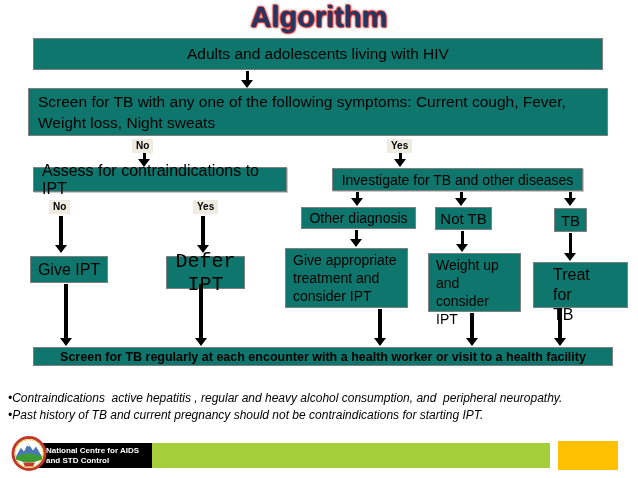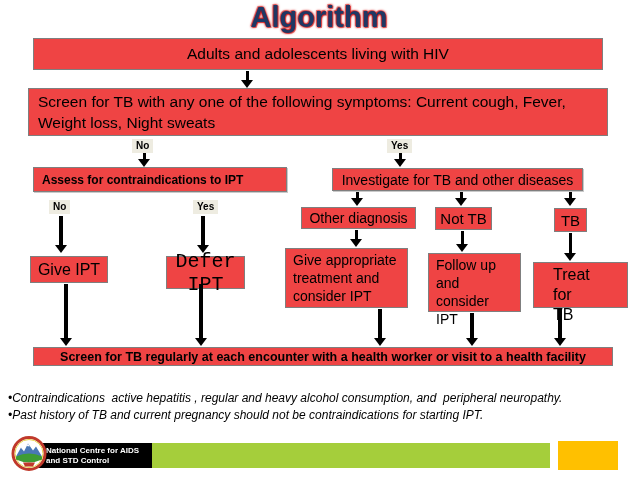--- a/index.html
+++ b/index.html
@@ -9,21 +9,21 @@
     overflow:hidden;
     border-radius:32px;
   }
   .title{
     position:absolute;top:1px;left:0;width:100%;text-align:center;
     font-size:29px;font-weight:bold;color:#1F3864;letter-spacing:0px;
     text-shadow:0 0 2px #CC0000,0 0 3px #CC0000,1px 1px 0 rgba(204,0,0,.45),-1px -1px 0 rgba(204,0,0,.35);
     margin:0;
   }
   .box{
-    position:absolute;background:#ef4444;border:1px solid #7F7F7F;
+    position:absolute;background:#0f766e;border:1px solid #7F7F7F;
     box-sizing:border-box;display:flex;align-items:center;
   }
   .box.center{justify-content:center;text-align:center;}
   .box.shadowed{box-shadow:1px 1px 0 #c9c9c9;}
   .pre{white-space:pre-line;}
   .lbl{
     position:absolute;background:#EEECE1;color:#000;font-weight:bold;
     font-size:10px;line-height:12px;padding:1px 4px;text-align:center;
   }
   .arrow{position:absolute;width:12px;}
@@ -66,21 +66,21 @@
 
   <div class="arrow" style="left:138px;top:153px;height:14px;">
       <i class="shaft"></i>
       <i class="head"></i>
     </div>
   <div class="arrow" style="left:394px;top:153px;height:14px;">
       <i class="shaft"></i>
       <i class="head"></i>
     </div>
 
-  <div class="box shadowed" style="left:33px;top:167px;width:254px;height:25px;font-size:12px;padding-left:8px;font-weight:bold;">Assess for contraindications to IPT</div>
+  <div class="box shadowed" style="left:33px;top:167px;width:254px;height:25px;font-size:16px;padding-left:8px;">Assess for contraindications to IPT</div>
   <div class="box center shadowed" style="left:332px;top:168px;width:251px;height:23px;font-size:14px;">Investigate for TB and other diseases</div>
 
   <div class="lbl" style="left:49px;top:200px;">No</div>
   <div class="lbl" style="left:193px;top:200px;">Yes</div>
 
   <div class="arrow thick" style="left:55px;top:216px;height:37px;">
       <i class="shaft"></i>
       <i class="head"></i>
     </div>
   <div class="arrow thick" style="left:197px;top:216px;height:37px;">
@@ -116,21 +116,21 @@
   <div class="arrow" style="left:564px;top:233px;height:28px;">
       <i class="shaft"></i>
       <i class="head"></i>
     </div>
 
   <div class="box center" style="left:30px;top:256px;width:78px;height:27px;font-size:16px;">Give IPT</div>
   <div class="box center" style="left:166px;top:256px;width:79px;height:33px;font-size:20px;font-family:Liberation Mono, monospace;">Defer IPT</div>
   <div class="box pre" style="left:285px;top:248px;width:123px;height:60px;font-size:14px;line-height:18px;padding:2px 7px;align-items:flex-start;">Give appropriate
 treatment and
 consider IPT</div>
-  <div class="box pre" style="left:428px;top:253px;width:93px;height:59px;font-size:14px;line-height:18px;padding:2px 7px;align-items:flex-start;">Follow up
+  <div class="box pre" style="left:428px;top:253px;width:93px;height:59px;font-size:14px;line-height:18px;padding:2px 7px;align-items:flex-start;">Weight up
 and
 consider IPT</div>
   <div class="box pre" style="left:533px;top:262px;width:95px;height:46px;font-size:16px;line-height:20px;padding:2px 19px;align-items:flex-start;">Treat for
 TB</div>
 
   <div class="arrow thick" style="left:60px;top:284px;height:62px;">
       <i class="shaft"></i>
       <i class="head"></i>
     </div>
   <div class="arrow thick" style="left:195px;top:284px;height:62px;">

